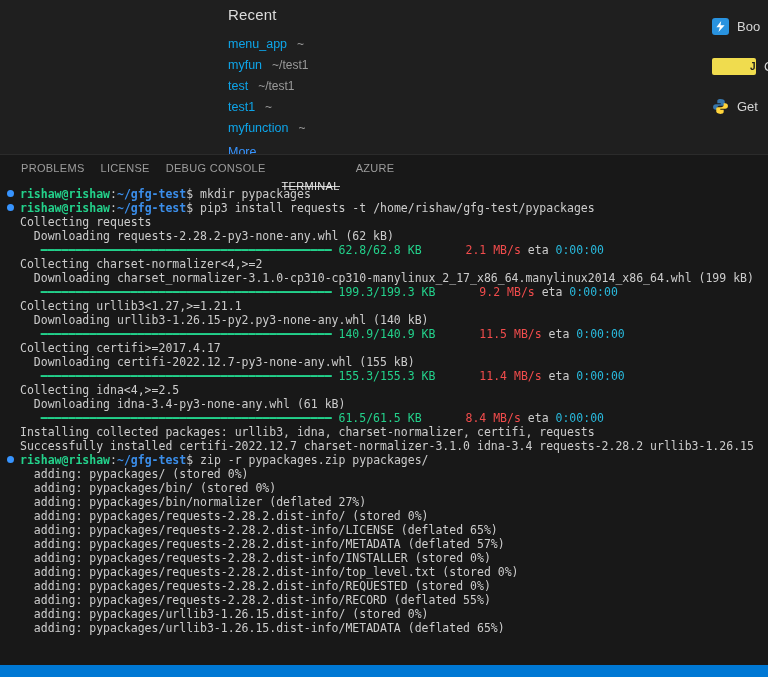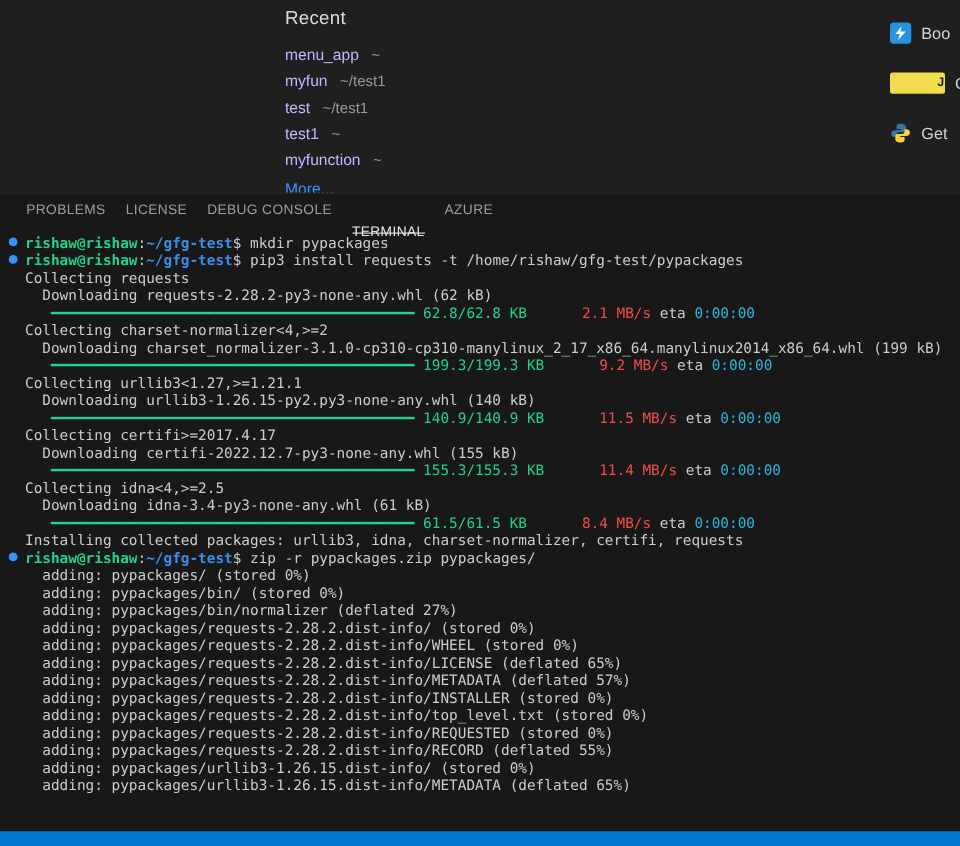--- a/index.html
+++ b/index.html
@@ -5,21 +5,21 @@
   * { margin:0; padding:0; box-sizing:border-box; }
   html,body { width:768px; height:677px; overflow:hidden; background:#1f1f1f;
               font-family:"Liberation Sans", sans-serif; }
   .app { width:768px; height:677px; display:flex; flex-direction:column; position:relative; }
 
   
   .welcome { height:154px; flex:none; position:relative; background:#1f1f1f; overflow:hidden; }
   .recent-col { position:absolute; left:228px; top:6px; }
   .recent-title { font-size:15px; font-weight:400; color:#dcdcdc; margin-bottom:14px; letter-spacing:.2px; }
   .recent-item { height:13px; margin-bottom:8px; font-size:12.5px; white-space:nowrap; }
-  .recent-link { color:#c4b5fd; text-decoration:none; cursor:pointer; }
+  .recent-link { color:#0ea5e9; text-decoration:none; cursor:pointer; }
   .recent-path { color:#9a9a9a; margin-left:10px; font-size:12px; }
   .recent-more { color:#3794ff; font-size:12.5px; cursor:pointer; display:inline-block; }
 
   .walkthroughs { position:absolute; right:0; top:16px; width:56px; overflow:hidden; }
   .walk-item { display:flex; align-items:center; gap:8px; height:20px; margin-bottom:20px;
                white-space:nowrap; cursor:pointer; }
   .walk-icon { width:17px; height:17px; flex:none; display:flex; align-items:center;
                justify-content:center; border-radius:3px; overflow:hidden; }
   .icon-prod { background:#2993e0; }
   .icon-js { background:#f0dc4e; color:#1e1e1e; font-weight:bold; font-size:10px; border-radius:2px;padding-left:44px; }
@@ -112,26 +112,26 @@
         <div class="t-line"><span class="c-plain">Collecting urllib3&lt;1.27,&gt;=1.21.1</span></div>
         <div class="t-line"><span class="c-plain">  Downloading urllib3-1.26.15-py2.py3-none-any.whl (140 kB)</span></div>
         <div class="t-line"><span class="c-bar">   ━━━━━━━━━━━━━━━━━━━━━━━━━━━━━━━━━━━━━━━━━━</span><span class="c-size"> 140.9/140.9 KB</span><span class="c-speed"> 11.5 MB/s</span><span class="c-plain"> eta</span><span class="c-eta"> 0:00:00</span></div>
         <div class="t-line"><span class="c-plain">Collecting certifi&gt;=2017.4.17</span></div>
         <div class="t-line"><span class="c-plain">  Downloading certifi-2022.12.7-py3-none-any.whl (155 kB)</span></div>
         <div class="t-line"><span class="c-bar">   ━━━━━━━━━━━━━━━━━━━━━━━━━━━━━━━━━━━━━━━━━━</span><span class="c-size"> 155.3/155.3 KB</span><span class="c-speed"> 11.4 MB/s</span><span class="c-plain"> eta</span><span class="c-eta"> 0:00:00</span></div>
         <div class="t-line"><span class="c-plain">Collecting idna&lt;4,&gt;=2.5</span></div>
         <div class="t-line"><span class="c-plain">  Downloading idna-3.4-py3-none-any.whl (61 kB)</span></div>
         <div class="t-line"><span class="c-bar">   ━━━━━━━━━━━━━━━━━━━━━━━━━━━━━━━━━━━━━━━━━━</span><span class="c-size"> 61.5/61.5 KB</span><span class="c-speed"> 8.4 MB/s</span><span class="c-plain"> eta</span><span class="c-eta"> 0:00:00</span></div>
         <div class="t-line"><span class="c-plain">Installing collected packages: urllib3, idna, charset-normalizer, certifi, requests</span></div>
+        <div class="t-line"><span class="c-plain">Successfully installed certifi-2022.12.7 charset-normalizer-3.1.0 idna-3.4 requests-2.28.2 urllib3-1.26.15</span></div>
         <div class="t-line"><span class="cmd-dot"></span><span class="c-user">rishaw@rishaw</span><span class="c-plain">:</span><span class="c-path">~/gfg-test</span><span class="c-plain">$ zip -r pypackages.zip pypackages/</span></div>
         <div class="t-line"><span class="c-plain">  adding: pypackages/ (stored 0%)</span></div>
         <div class="t-line"><span class="c-plain">  adding: pypackages/bin/ (stored 0%)</span></div>
         <div class="t-line"><span class="c-plain">  adding: pypackages/bin/normalizer (deflated 27%)</span></div>
         <div class="t-line"><span class="c-plain">  adding: pypackages/requests-2.28.2.dist-info/ (stored 0%)</span></div>
-        <div class="t-line"><span class="c-plain">  adding: pypackages/requests-2.28.2.dist-info/WHEEL (stored 0%)</span></div>
         <div class="t-line"><span class="c-plain">  adding: pypackages/requests-2.28.2.dist-info/LICENSE (deflated 65%)</span></div>
         <div class="t-line"><span class="c-plain">  adding: pypackages/requests-2.28.2.dist-info/METADATA (deflated 57%)</span></div>
         <div class="t-line"><span class="c-plain">  adding: pypackages/requests-2.28.2.dist-info/INSTALLER (stored 0%)</span></div>
         <div class="t-line"><span class="c-plain">  adding: pypackages/requests-2.28.2.dist-info/top_level.txt (stored 0%)</span></div>
         <div class="t-line"><span class="c-plain">  adding: pypackages/requests-2.28.2.dist-info/REQUESTED (stored 0%)</span></div>
         <div class="t-line"><span class="c-plain">  adding: pypackages/requests-2.28.2.dist-info/RECORD (deflated 55%)</span></div>
         <div class="t-line"><span class="c-plain">  adding: pypackages/urllib3-1.26.15.dist-info/ (stored 0%)</span></div>
         <div class="t-line"><span class="c-plain">  adding: pypackages/urllib3-1.26.15.dist-info/METADATA (deflated 65%)</span></div>
       </div>
   </section>

